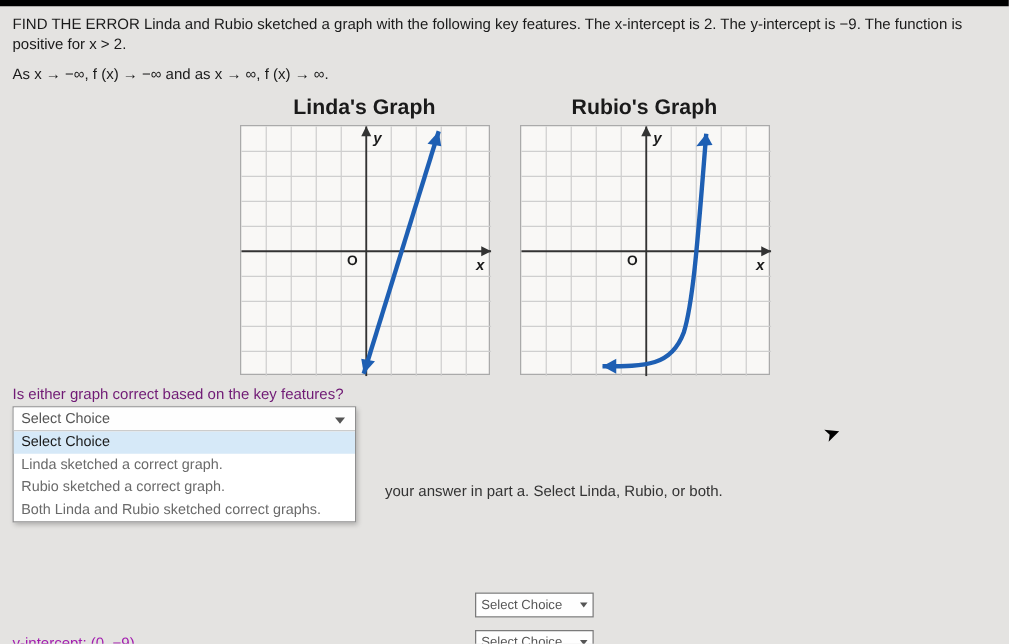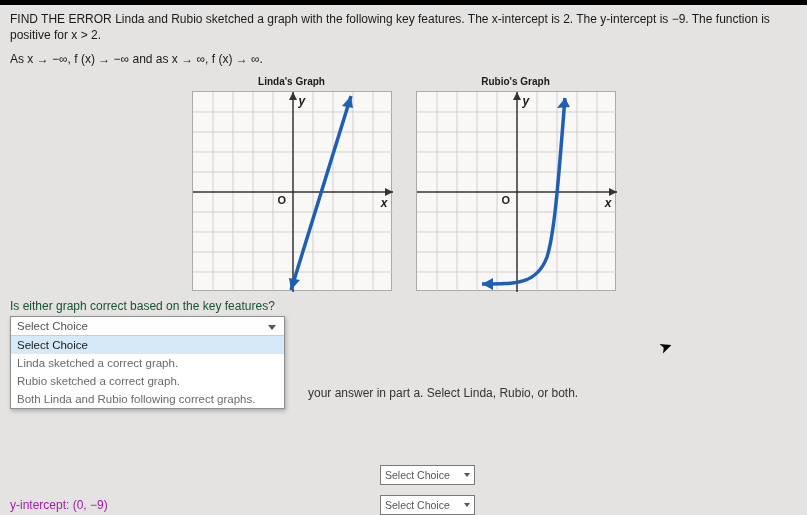--- a/index.html
+++ b/index.html
@@ -19,34 +19,34 @@
     line-height: 1.35;
   }
   .bold { font-weight: normal; }
   .graphs-row {
     display: flex;
     justify-content: center;
     gap: 24px;
     margin-top: 6px;
   }
   .graph-block { text-align: center; }
-  .graph-title { font-weight: bold; font-size: 10px; margin-bottom: 4px; }
+  .graph-title { font-weight: bold; font-size: 17px; margin-bottom: 4px; }
   .graph-area {
     width: 200px; height: 200px;
     position: relative;
     background: #f9f8f6;
     border: 1px solid #aaa;
   }
   .graph-area svg { position: absolute; top:0; left:0; }
   .origin-label { position:absolute; font-weight:bold; font-size:11px; }
   .y-lbl { position:absolute; font-weight:bold; font-style:italic; font-size:12px; }
   .x-lbl { position:absolute; font-weight:bold; font-style:italic; font-size:12px; }
 
   .question-area { margin: 8px 10px 0 10px; }
-  .q-line { color: #14532d; padding-bottom:2px;}
+  .q-line { color: #701a75; padding-bottom:2px;}
   
   .dropdown-open {
     width: 275px;
     border:1px solid #8f8f8f;
     background:#fff;
     font-size:11.5px;
     box-shadow: 1px 2px 4px rgba(0,0,0,0.25);
     margin-top:1px;
   }
   .dd-selected {
@@ -197,21 +197,21 @@
   </div>
 </div>
 
 <div class="question-area">
   <div class="q-line">Is either graph correct based on the key features?</div>
   <div class="dropdown-open">
     <div class="dd-selected">Select Choice</div>
     <div class="dd-option highlight">Select Choice</div>
     <div class="dd-option">Linda sketched a correct graph.</div>
     <div class="dd-option">Rubio sketched a correct graph.</div>
-    <div class="dd-option">Both Linda and Rubio following correct graphs.</div>
+    <div class="dd-option">Both Linda and Rubio sketched correct graphs.</div>
   </div>
 </div>
 
 <div class="side-text">your answer in part a. Select Linda, Rubio, or both.</div>
 
 <div class="feature-grid">
   <div class="feature-row">
     <div class="feature-label"></div>
     <div class="mini-select">
         <span>Select Choice</span>

